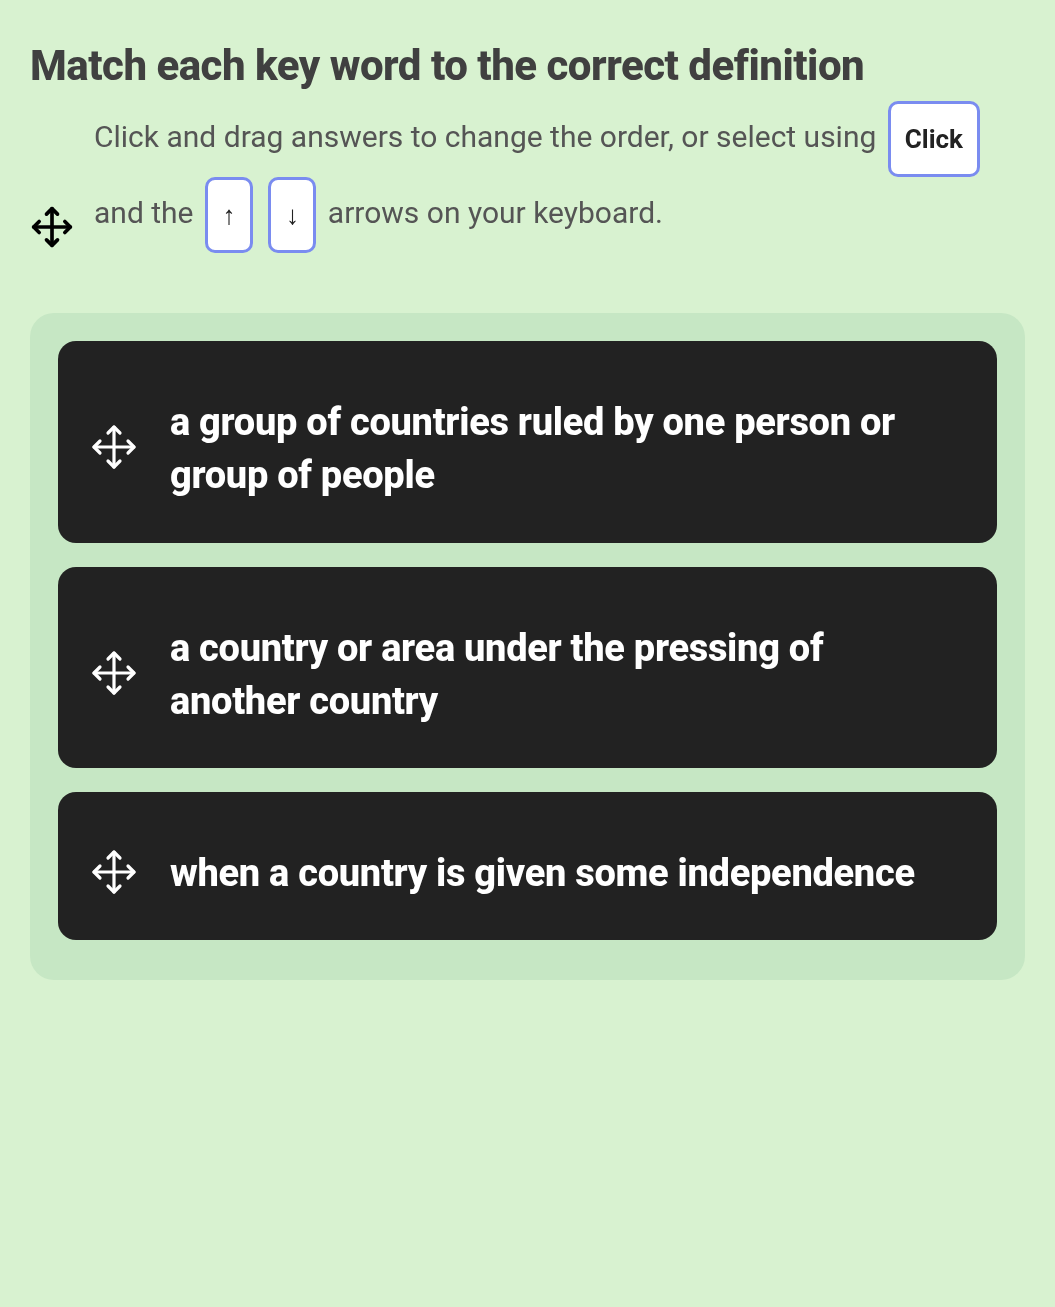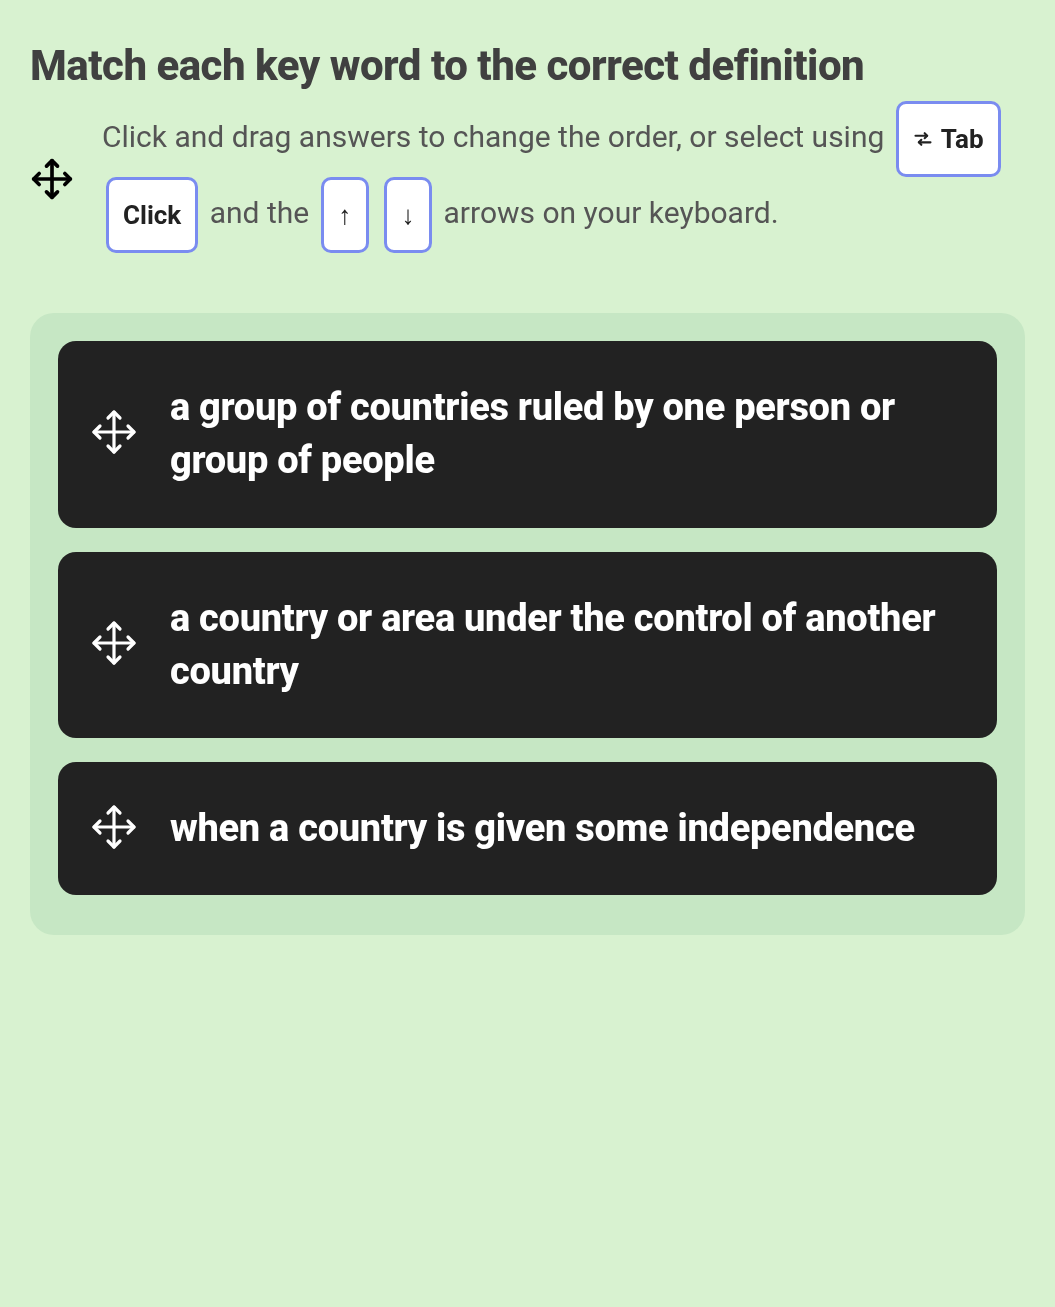--- a/index.html
+++ b/index.html
@@ -17,22 +17,22 @@
     .heading {
       font-size: 42px;
       font-weight: 800;
       color: #404040;
       line-height: 1.25;
       margin-bottom: 8px;
       letter-spacing: -0.5px;
     }
     .instructions-row {
       display: flex;
-      align-items: center;
-      gap: 28px;
+      align-items: flex-end;
+      gap: 20px;
       margin-bottom: 60px;
     }
     .move-icon-container {
       flex-shrink: 0;
       padding-top: 8px;
     }
     .instructions-text {
       font-size: 30px;
       color: #555555;
       line-height: 2.4;
@@ -59,21 +59,21 @@
       min-width: 48px;
     }
     .items-container {
       background-color: #c6e7c4;
       border-radius: 24px;
       padding: 28px;
     }
     .draggable-item {
       background-color: #222222;
       border-radius: 18px;
-      padding: 40px 40px 40px 32px;
+      padding: 55px 40px 40px 32px;
       display: flex;
       align-items: center;
       gap: 32px;
       margin-bottom: 24px;
     }
     .draggable-item:last-child {
       margin-bottom: 12px;
     }
     .item-icon {
       flex-shrink: 0;
@@ -102,29 +102,20 @@
       <polyline points="9 5 12 2 15 5"></polyline>
       <polyline points="15 19 12 22 9 19"></polyline>
       <polyline points="19 9 22 12 19 15"></polyline>
       <line x1="2" y1="12" x2="22" y2="12"></line>
       <line x1="12" y1="2" x2="12" y2="22"></line>
     </svg>
   </div>
   <div class="instructions-text">
     <span>Click and drag answers to change the order, or select using</span>
     <span class="key-badge">
-      <svg class="tab-arrows-icon" width="20" height="20" viewBox="0 0 24 24" fill="none" stroke="#222222" stroke-width="2.5" stroke-linecap="round" stroke-linejoin="round">
-        <line x1="3" y1="8" x2="17" y2="8"></line>
-        <polyline points="14 5 17 8 14 11"></polyline>
-        <line x1="21" y1="16" x2="7" y2="16"></line>
-        <polyline points="10 13 7 16 10 19"></polyline>
-      </svg>
-      <span>Tab</span>
-    </span>
-    <span class="key-badge">
       <span>Click</span>
     </span>
     <span>and the</span>
     <span class="key-badge key-badge-small">
       <span>↑</span>
     </span>
     <span class="key-badge key-badge-small">
       <span>↓</span>
     </span>
     <span>arrows on your keyboard.</span>
@@ -149,21 +140,21 @@
     <div class="item-icon">
       <svg width="48" height="48" viewBox="0 0 24 24" fill="none" stroke="#ffffff" stroke-width="1.6" stroke-linecap="round" stroke-linejoin="round">
         <polyline points="5 9 2 12 5 15"></polyline>
         <polyline points="9 5 12 2 15 5"></polyline>
         <polyline points="15 19 12 22 9 19"></polyline>
         <polyline points="19 9 22 12 19 15"></polyline>
         <line x1="2" y1="12" x2="22" y2="12"></line>
         <line x1="12" y1="2" x2="12" y2="22"></line>
       </svg>
     </div>
-    <div class="item-text">a country or area under the control of another country</div>
+    <div class="item-text">a country or area under the pressing of another country</div>
   </div>
   <div class="draggable-item">
     <div class="item-icon">
       <svg width="48" height="48" viewBox="0 0 24 24" fill="none" stroke="#ffffff" stroke-width="1.6" stroke-linecap="round" stroke-linejoin="round">
         <polyline points="5 9 2 12 5 15"></polyline>
         <polyline points="9 5 12 2 15 5"></polyline>
         <polyline points="15 19 12 22 9 19"></polyline>
         <polyline points="19 9 22 12 19 15"></polyline>
         <line x1="2" y1="12" x2="22" y2="12"></line>
         <line x1="12" y1="2" x2="12" y2="22"></line>

